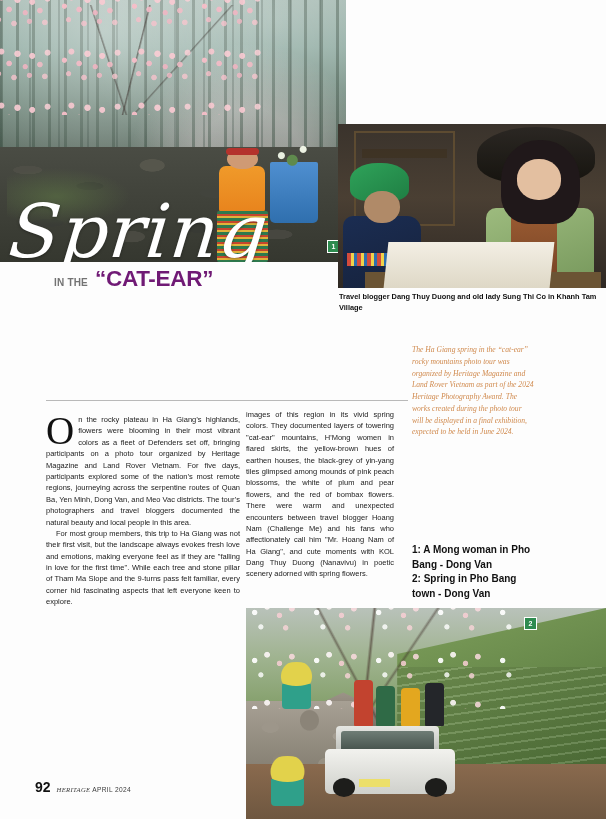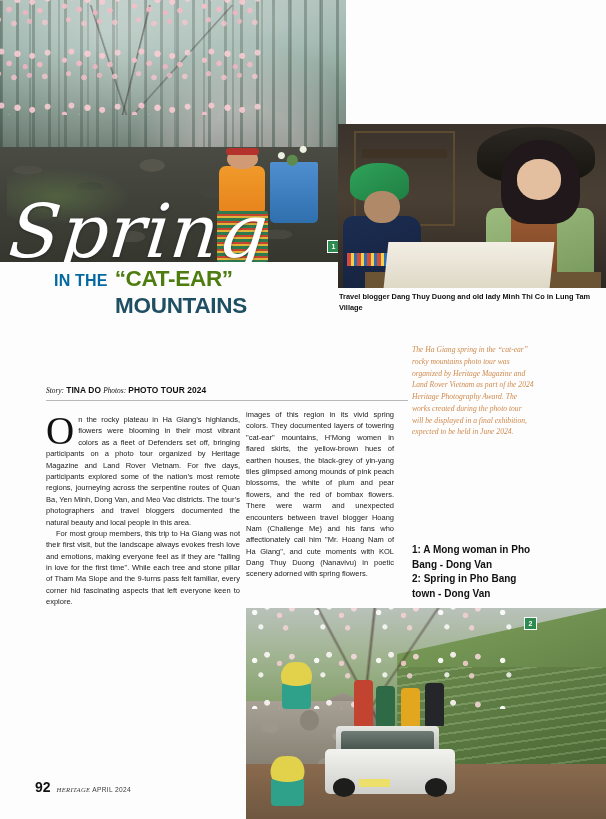--- a/index.html
+++ b/index.html
@@ -113,22 +113,22 @@
   .pw .table{position:absolute;left:10%;bottom:0;width:88%;height:10%;background:#6b5434;}
 
   .cap-weaving{
     position:absolute;left:339px;top:292px;width:262px;
     font-size:7.4px;font-weight:bold;color:#111;line-height:1.42;
   }
 
   
   .headline{position:absolute;left:54px;top:266px;width:290px;}
   .hl-line1{display:flex;align-items:baseline;gap:7px;}
-  .hl-inthe{font-size:16px;font-weight:bold;color:#0369a1;letter-spacing:.2px;}
-  .hl-cat{font-size:22.5px;font-weight:bold;color:#4d7c0f;letter-spacing:-.3px;}
+  .hl-inthe{font-size:10px;font-weight:bold;color:#737373;letter-spacing:.2px;}
+  .hl-cat{font-size:22.5px;font-weight:bold;color:#701a75;letter-spacing:-.3px;}
   .hl-mount{margin-top:1px;font-size:22.5px;font-weight:bold;color:#1f4f63;
     letter-spacing:-.3px;text-align:center;padding-right:36px;}
 
   
   .deck{
     position:absolute;left:46px;top:332px;width:362px;
     font-family:"Liberation Serif", serif;font-style:italic;
     font-size:9.6px;line-height:1.62;color:#1a1a1a;text-align:justify;
   }
   .byline{position:absolute;left:46px;top:385px;width:362px;font-size:7.6px;color:#111;}
@@ -257,36 +257,29 @@
     </div>
     <div class="young">
       <div class="robe"></div>
       <div class="vest"></div>
       <div class="hair"></div>
       <div class="face"></div>
     </div>
     <div class="table"></div>
     <div class="paper"></div>
   </div>
-  <div class="cap-weaving">Travel blogger Dang Thuy Duong and old lady Minh Thi Co in Lung Tam Village</div>
+  <div class="cap-weaving">Travel blogger Dang Thuy Duong and old lady Sung Thi Co in Khanh Tam Village</div>
 
   <div class="headline">
     <div class="hl-line1">
       <span class="hl-inthe">IN THE</span>
       <span class="hl-cat">“CAT-EAR”</span>
     </div>
-    <div class="hl-mount">MOUNTAINS</div>
-  </div>
-
-  <div class="byline">
-    <span class="lbl">Story:</span>
-    <span class="val">TINA DO</span>
-    <span class="lbl">Photos:</span>
-    <span class="val">PHOTO TOUR 2024</span>
-  </div>
+  </div>
+
   <div class="rule"></div>
 
   <div class="col col-left">
     <p><span class="dropcap">O</span><span>n the rocky plateau in Ha Giang’s highlands, flowers were blooming in their most vibrant colors as a fleet of Defenders set off, bringing participants on a photo tour organized by Heritage Magazine and Land Rover Vietnam. For five days, participants explored some of the nation’s most remote regions, journeying across the serpentine routes of Quan Ba, Yen Minh, Dong Van, and Meo Vac districts. The tour’s photographers and travel bloggers documented the natural beauty and local people in this area.</span></p>
     <p>For most group members, this trip to Ha Giang was not their first visit, but the landscape always evokes fresh love and emotions, making everyone feel as if they are "falling in love for the first time". While each tree and stone pillar of Tham Ma Slope and the 9-turns pass felt familiar, every corner hid fascinating aspects that left everyone keen to explore.</p>
   </div>
 
   <div class="col col-mid">
     <p style="text-indent:0">images of this region in its vivid spring colors. They documented layers of towering "cat-ear" mountains, H'Mong women in flared skirts, the yellow-brown hues of earthen houses, the black-grey of yin-yang tiles glimpsed among mounds of pink peach blossoms, the white of plum and pear flowers, and the red of bombax flowers. There were warm and unexpected encounters between travel blogger Hoang Nam (Challenge Me) and his fans who affectionately call him "Mr. Hoang Nam of Ha Giang", and cute moments with KOL Dang Thuy Duong (Nanavivu) in poetic scenery adorned with spring flowers.</p>
   </div>

